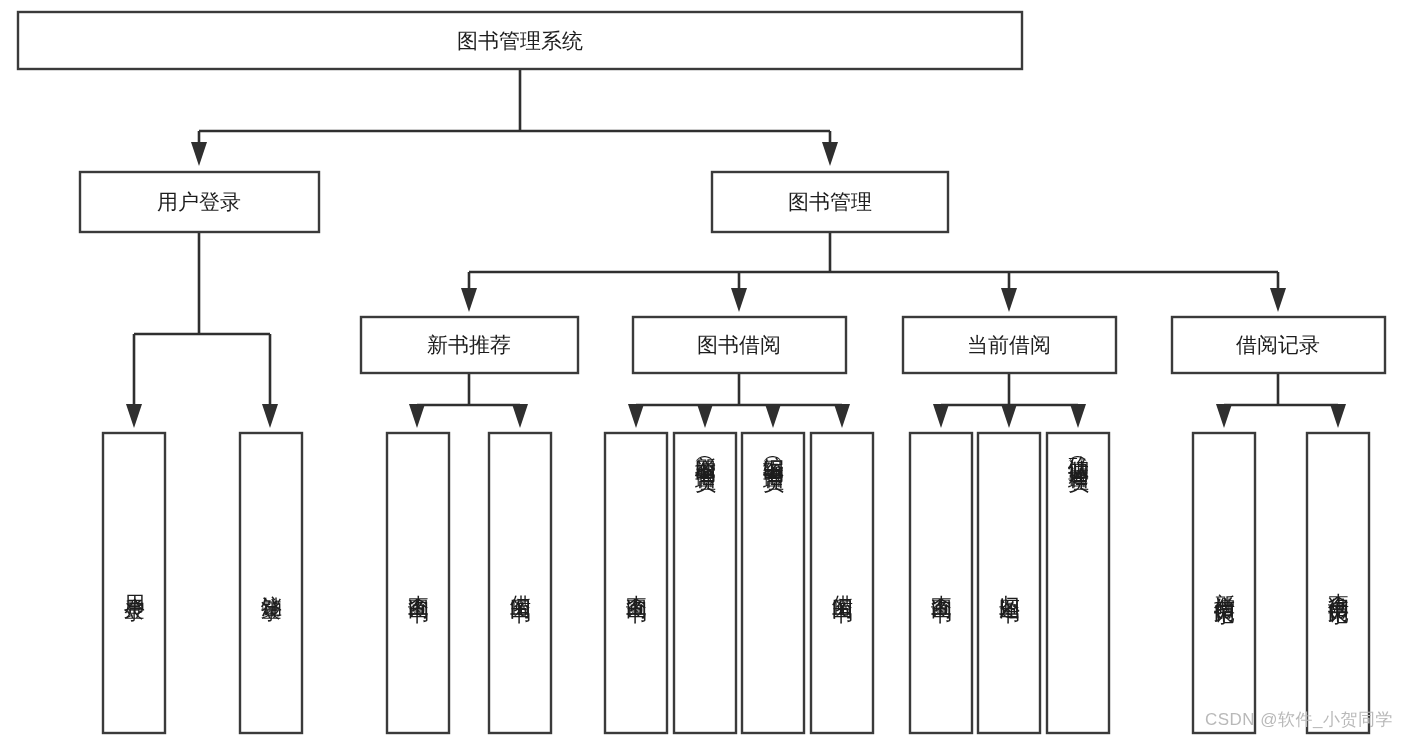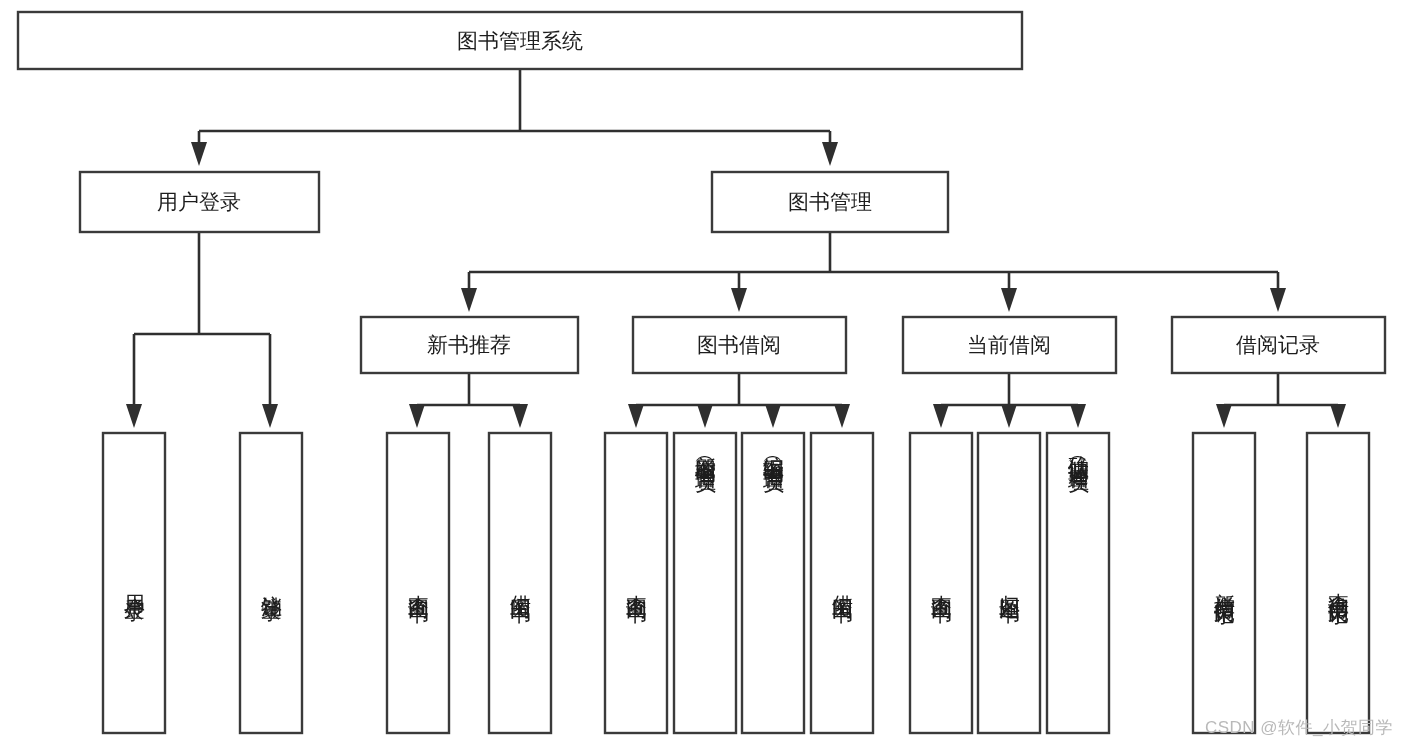--- a/index.html
+++ b/index.html
@@ -63,21 +63,21 @@
     font-size: 21px;
     line-height: 1.28;
     letter-spacing: 2.5px;
     color: #1d1d1d;
     white-space: nowrap;
     text-align: center;
   }
   .watermark {
     position: absolute;
     right: 12px;
-    bottom: 8px;
+    bottom: 16px;
     font-family: "Liberation Sans", "DejaVu Sans", sans-serif;
     font-size: 17px;
     color: #b9b9b9;
     letter-spacing: 0.5px;
     user-select: none;
     text-align: right;
   }
 </style>
 </head>
 <body>

